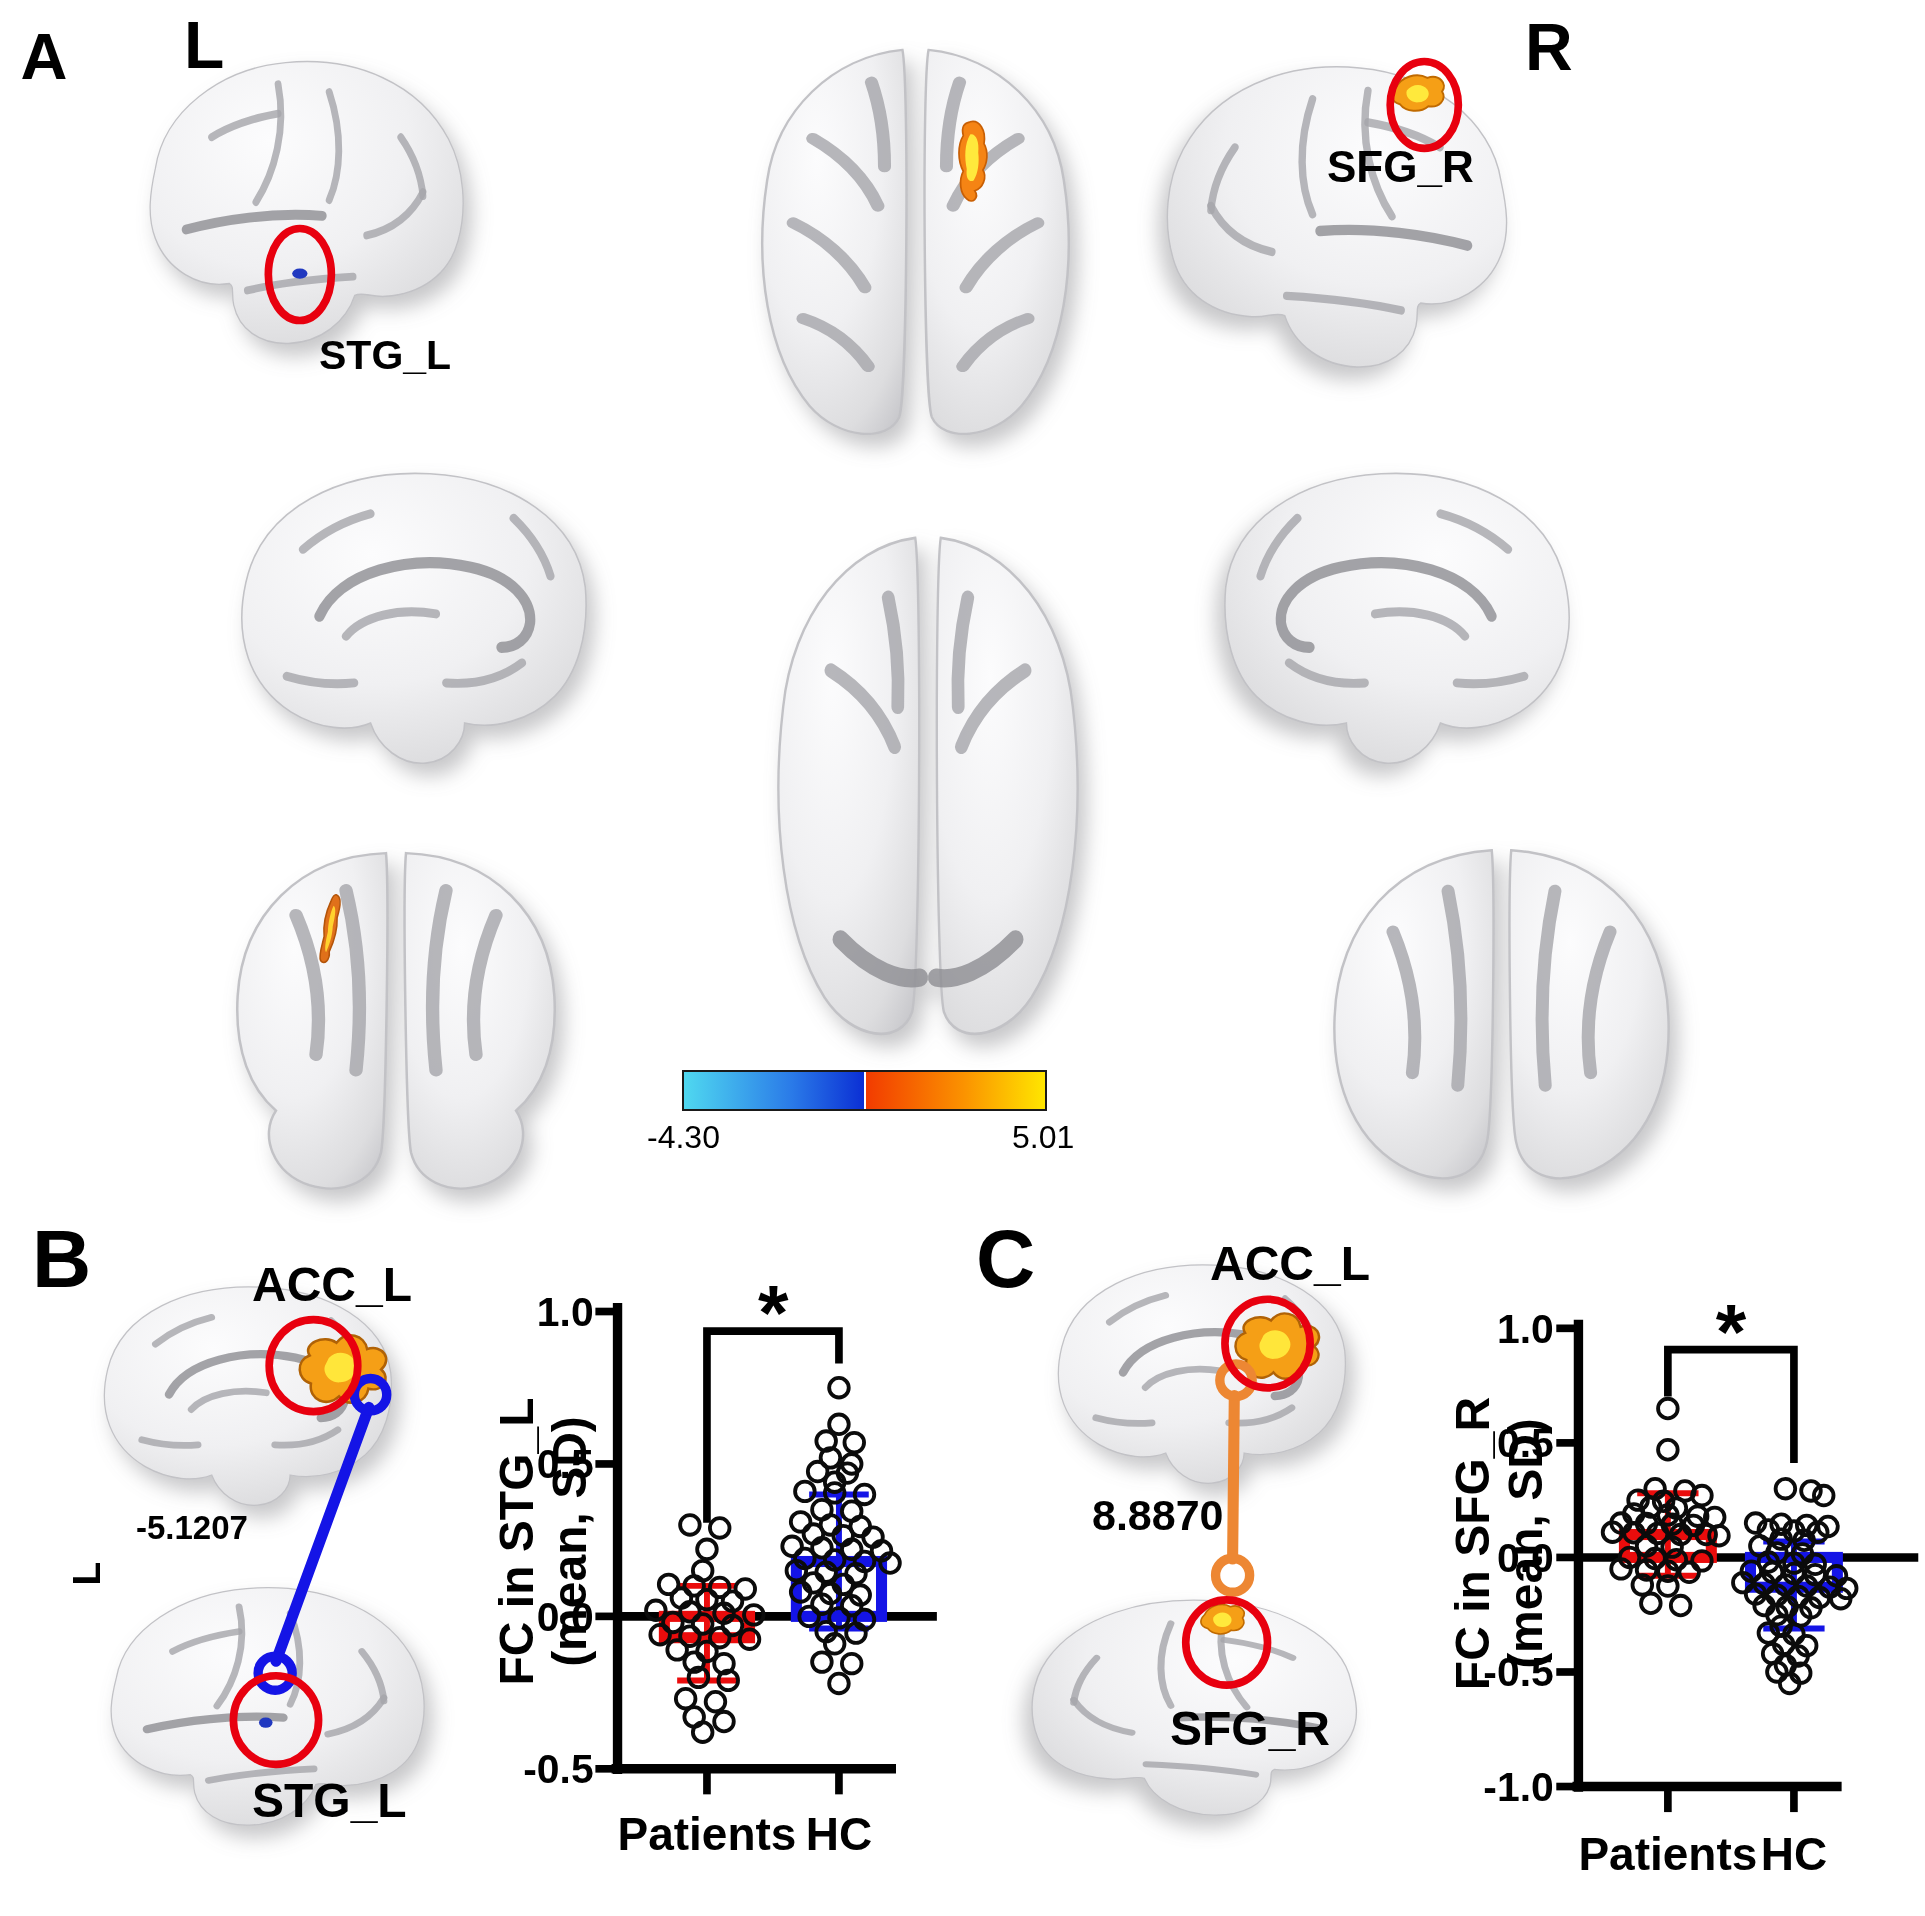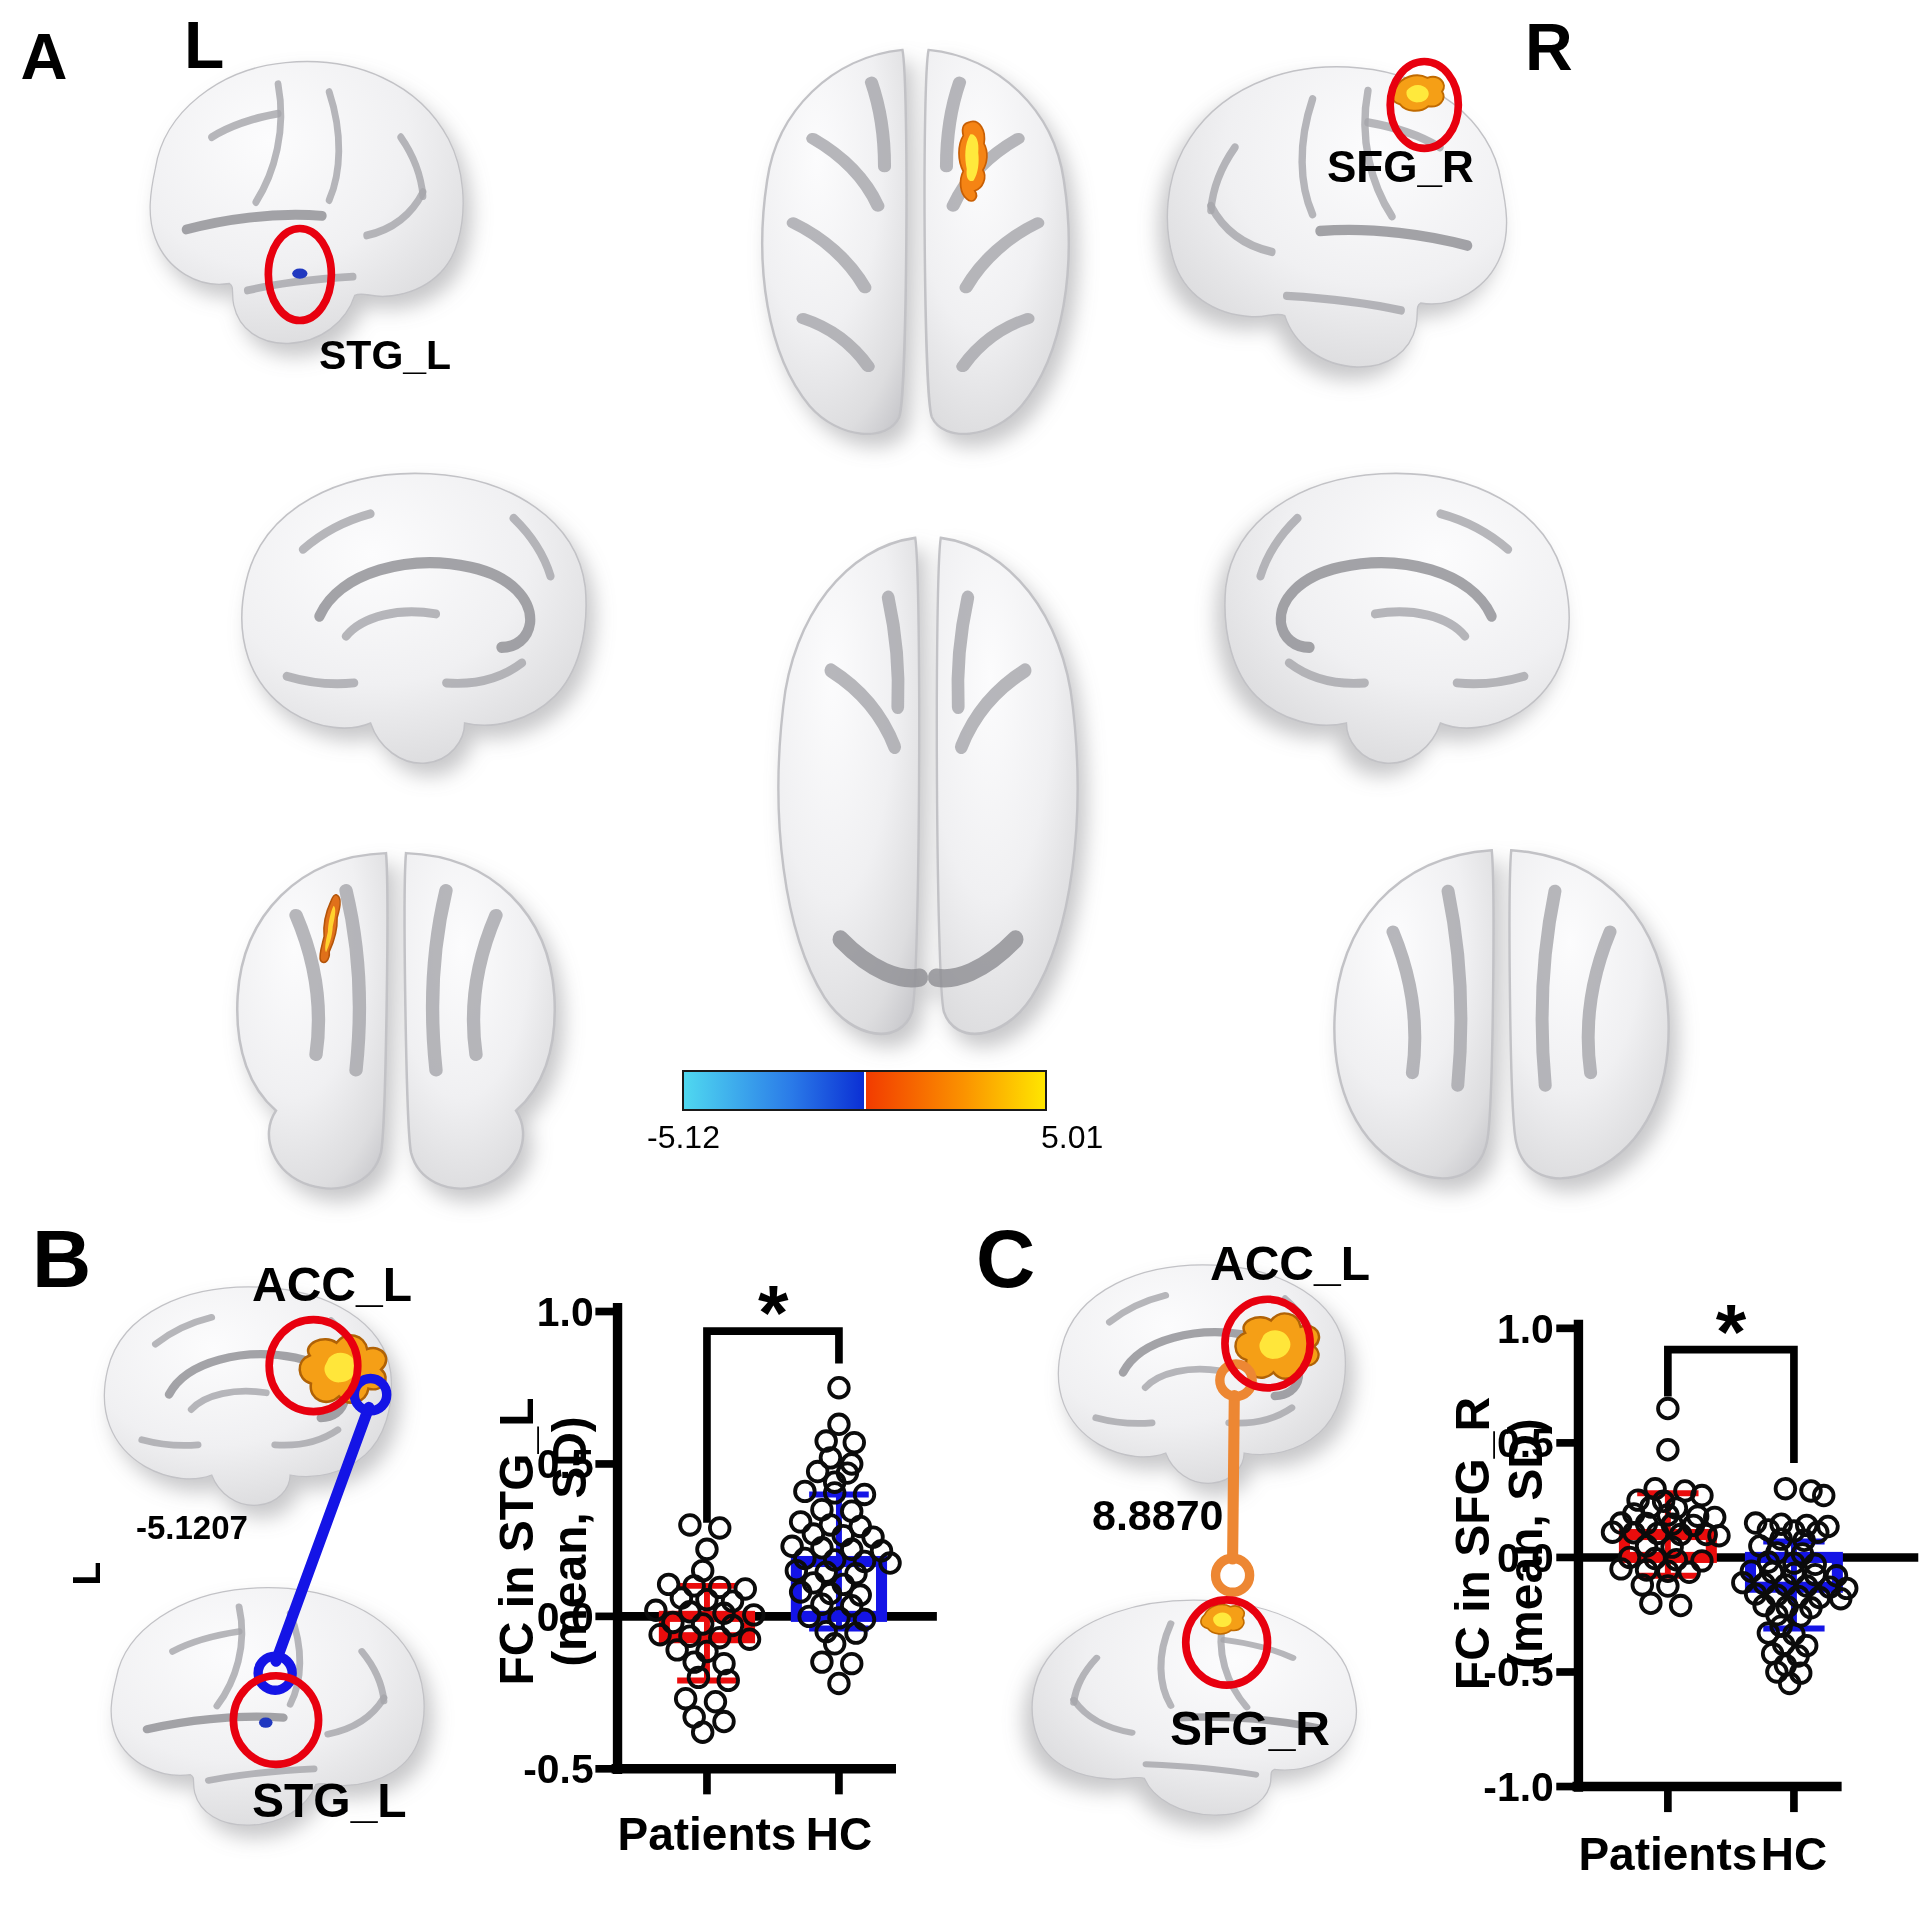--- a/index.html
+++ b/index.html
@@ -135,22 +135,22 @@
       <use href="#symBack"></use>
     </svg>
 
   <div class="lbl" style="left:319px;top:335px;font-size:41px;">STG_L</div>
   <div class="lbl" style="left:1327px;top:145px;font-size:44px;">SFG_R</div>
 
   <div class="colorbar">
     <div class="cb-neg"></div>
     <div class="cb-pos"></div>
   </div>
-  <div class="lbl" style="left:647px;top:1121px;font-size:32px;font-weight:normal;">-5.12</div>
-  <div class="lbl" style="left:1012px;top:1121px;font-size:32px;font-weight:normal;margin-left:29px;">5.01</div>
+  <div class="lbl" style="left:647px;top:1121px;font-size:32px;font-weight:normal;">-4.30</div>
+  <div class="lbl" style="left:1012px;top:1121px;font-size:32px;font-weight:normal;">5.01</div>
 
   <div class="lbl" style="left:32px;top:1218px;font-size:82px;">B</div>
   <svg class="brain" style="left:77px;top:1267px;" width="341" height="260" viewBox="0 0 400 310" preserveAspectRatio="none">
       <use href="#symMedial"></use>
     </svg>
   <svg class="brain" style="left:72px;top:1572px;" width="358" height="273" viewBox="0 0 420 330" preserveAspectRatio="none">
       <use href="#symLateral"></use>
     </svg>
   <div class="lbl" style="left:252px;top:1261px;font-size:48px;">ACC_L</div>
   <div class="lbl" style="left:136px;top:1511px;font-size:33px;">-5.1207</div>

